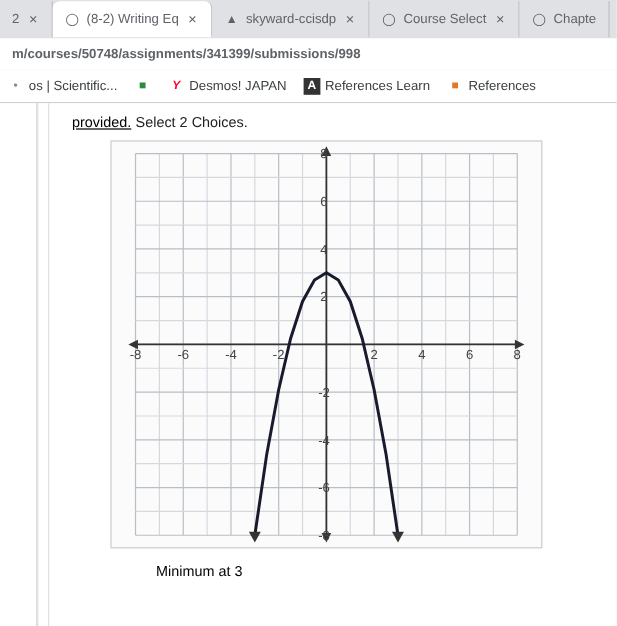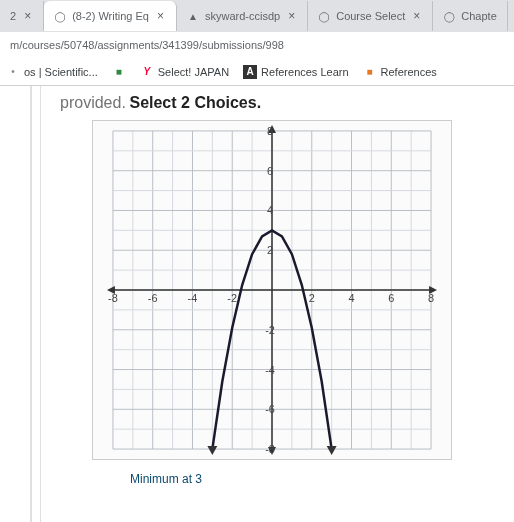--- a/index.html
+++ b/index.html
@@ -51,20 +51,21 @@
       font-size: 10px;
     }
     .addr-bar {
       background: #fff;
       height: 26px;
       padding: 4px 10px;
       font-size: 11px;
       color: #5f6368;
       display: flex;
       align-items: center;
+      font-weight: bold;
     }
     .bookmarks {
       background: #fff;
       height: 28px;
       display: flex;
       align-items: center;
       padding: 0 6px;
       border-bottom: 1px solid #d0d0d0;
       gap: 14px;
       font-size: 11px;
@@ -107,26 +108,27 @@
       width: 1px;
       height: 100%;
       background: #e0e0e0;
     }
     .prompt {
       font-size: 13px;
       color: #333;
       margin-bottom: 8px;
     }
     .prompt .provided {
-      font-size: 16px;
-      color: #737373;
+      font-size: 12px;
+      color: #000000;
+      text-decoration: underline;
     }
     .prompt .select {
-      font-weight: 700;
-      font-size: 16px;
+      font-weight: 400;
+      font-size: 12px;
       color: #222;
     }
     .graph-wrap {
       display: flex;
       justify-content: center;
       padding-right: 30px;
     }
     .graph {
       position: relative;
       width: 360px;
@@ -159,21 +161,21 @@
     .tick {
       font-size: 11px;
       fill: #444;
       text-anchor: middle;
     }
     .arrow {
       fill: #333;
     }
     .option {
       font-size: 12px;
-      color: #0c4a6e;
+      color: #000000;
       margin-top: 12px;
       margin-left: 70px;
     }
   </style>
 </head>
 <body>
 
 <div class="browser-chrome">
   <div class="tab-strip" id="tab-strip">
       <div class="tab">
@@ -206,21 +208,21 @@
   <div class="bookmarks" id="bookmarks-bar">
       <div class="bm-item">
         <span class="bm-icon" style="color: rgb(136, 136, 136);">•</span>
         <span>os | Scientific...</span>
       </div>
       <div class="bm-item">
         <span class="bm-icon" style="color: rgb(45, 138, 62);">■</span>
       </div>
       <div class="bm-item">
         <span class="bm-icon" style="color: rgb(255, 0, 51); font-weight: bold; font-style: italic;">Y</span>
-        <span>Select! JAPAN</span>
+        <span>Desmos! JAPAN</span>
       </div>
       <div class="bm-item">
         <span class="bm-icon" style="color: rgb(255, 255, 255); background: rgb(51, 51, 51); font-weight: bold;">A</span>
         <span>References Learn</span>
       </div>
       <div class="bm-item">
         <span class="bm-icon" style="color: rgb(232, 119, 34);">■</span>
         <span>References</span>
       </div>
     </div>

